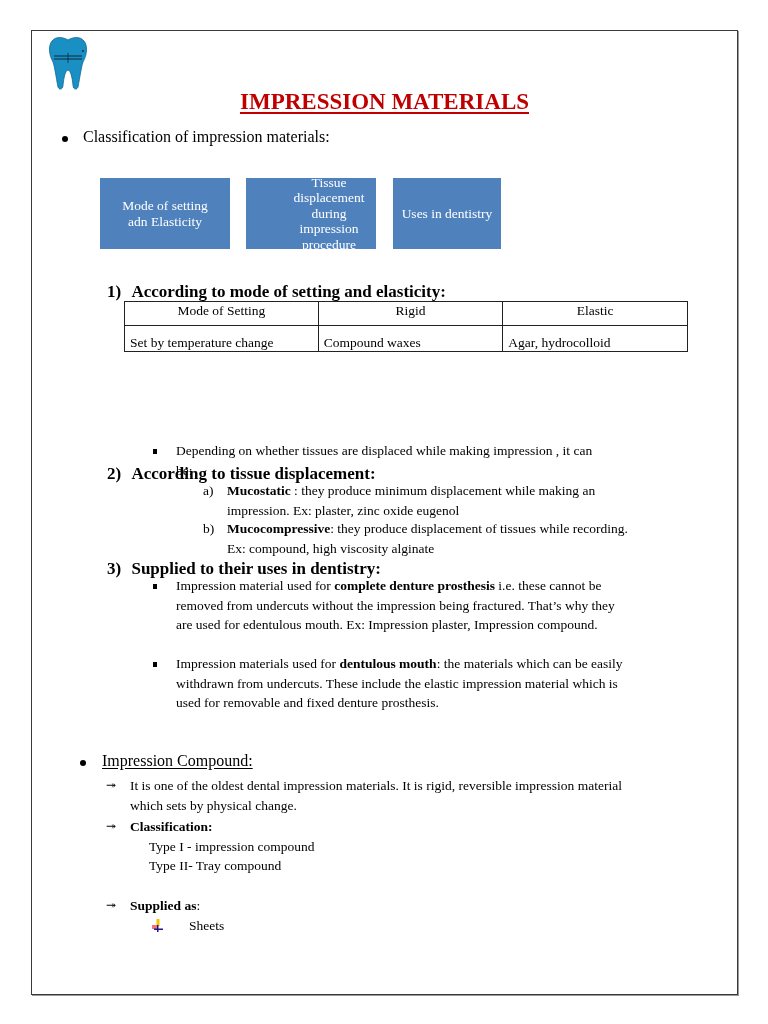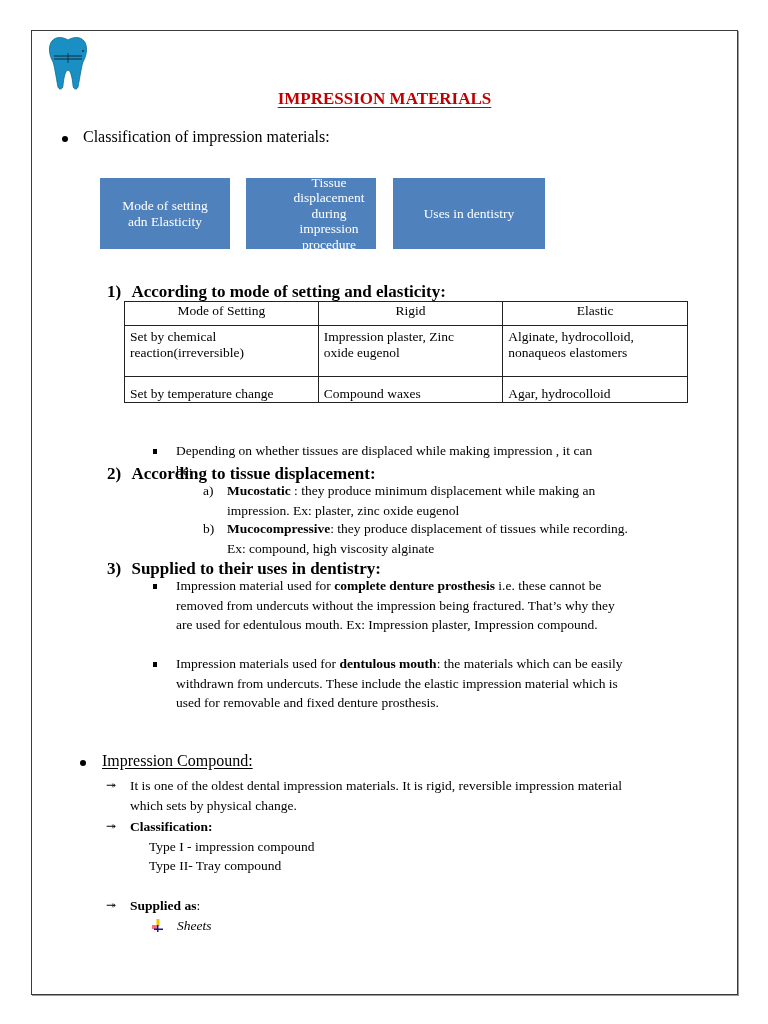--- a/index.html
+++ b/index.html
@@ -9,21 +9,21 @@
       color: #000;
     }
     .page {
       position: absolute; left: 31px; top: 30px; width: 707px; height: 965px;
       border: 1.5px solid #3a3a3a;
       box-shadow: 1px 1px 0 #9a9a9a;
     }
     .tooth { position: absolute; left: 14px; top: 4px; width: 44px; height: 56px; }
     .title {
       position: absolute; left: 0; right: 0; top: 58px; text-align: center;
-      color: #c00000; font-weight: bold; font-size: 17px; text-decoration: underline;
+      color: #c00000; font-weight: bold; font-size: 23px; text-decoration: underline;
       text-underline-offset: 3px;
     }
     .abs { position: absolute; }
     .bullet-main { font-size: 16px; }
     .dot { display: inline-block; width: 6px; height: 6px; border-radius: 50%; background: #000; }
     .box {
       position: absolute; top: 147px; height: 71px;
       background: #4f81bd; color: #ffffff; font-size: 13.5px; line-height: 15.5px;
       display: flex; align-items: center; justify-content: center; text-align: center;
       padding: 0 8px;
@@ -71,54 +71,40 @@
     </div>
   </div>
   <div class="box" style="left:214px; width:130px;padding-left:44px;">
     <div>
       <div>Tissue</div>
       <div>displacement</div>
       <div>during impression</div>
       <div>procedure</div>
     </div>
   </div>
-  <div class="box" style="left:361px; width:152px;">
+  <div class="box" style="left:361px; width:108px;">
     <div>Uses in dentistry</div>
   </div>
 
   <div class="abs h-num" style="left:75px; top:251px; white-space:nowrap;">
     <span>1)</span>
     <span style="margin-left:6px;">According to mode of setting and elasticity:</span>
   </div>
 
   <table class="cls">
     <colgroup>
         <col style="width:194px">
         <col style="width:185px">
         <col style="width:185px">
       </colgroup>
     <tbody>
         <tr class="head">
       <td>Mode of Setting</td>
       <td>Rigid</td>
       <td>Elastic</td>
-    </tr>
-    <tr class="r1">
-      <td>
-        <div>Set by chemical</div>
-        <div>reaction(irreversible)</div>
-      </td>
-      <td>
-        <div>Impression plaster, Zinc</div>
-        <div>oxide eugenol</div>
-      </td>
-      <td>
-        <div>Alginate, hydrocolloid,</div>
-        <div>nonaqueos elastomers</div>
-      </td>
     </tr>
     <tr class="r2">
       <td>Set by temperature change</td>
       <td>Compound waxes</td>
       <td>Agar, hydrocolloid</td>
     </tr>
   </tbody>
     </table>
 
   <div class="abs h-num" style="left:75px; top:393px; white-space:nowrap;margin-top:40px;">
@@ -179,17 +165,17 @@
   <div class="abs txt" style="left:74px; top:865px; width:400px;">
     <span class="arrow" style="position:absolute; left:0; top:0;">↠</span>
     <div style="margin-left:24px;"><b>Supplied as</b><span>:</span></div>
     <div style="margin-left:46px; position:relative;">
       <svg style="position:absolute; left:0; top:3px; width:12px; height:13px;" viewBox="0 0 12 13">
         <rect x="4.5" y="0" width="3" height="7" fill="#f5c400"></rect>
         <rect x="0" y="6" width="6" height="4" fill="#ff6b7a"></rect>
         <rect x="5" y="6" width="1.5" height="7" fill="#1a1a8a"></rect>
         <rect x="2" y="9.5" width="9" height="1.5" fill="#1a1a8a"></rect>
       </svg>
-      <span style="margin-left:25px;font-style:italic;">Sheets</span>
+      <span style="margin-left:37px;">Sheets</span>
     </div>
   </div>
 
 </div>
 
 </body></html>

